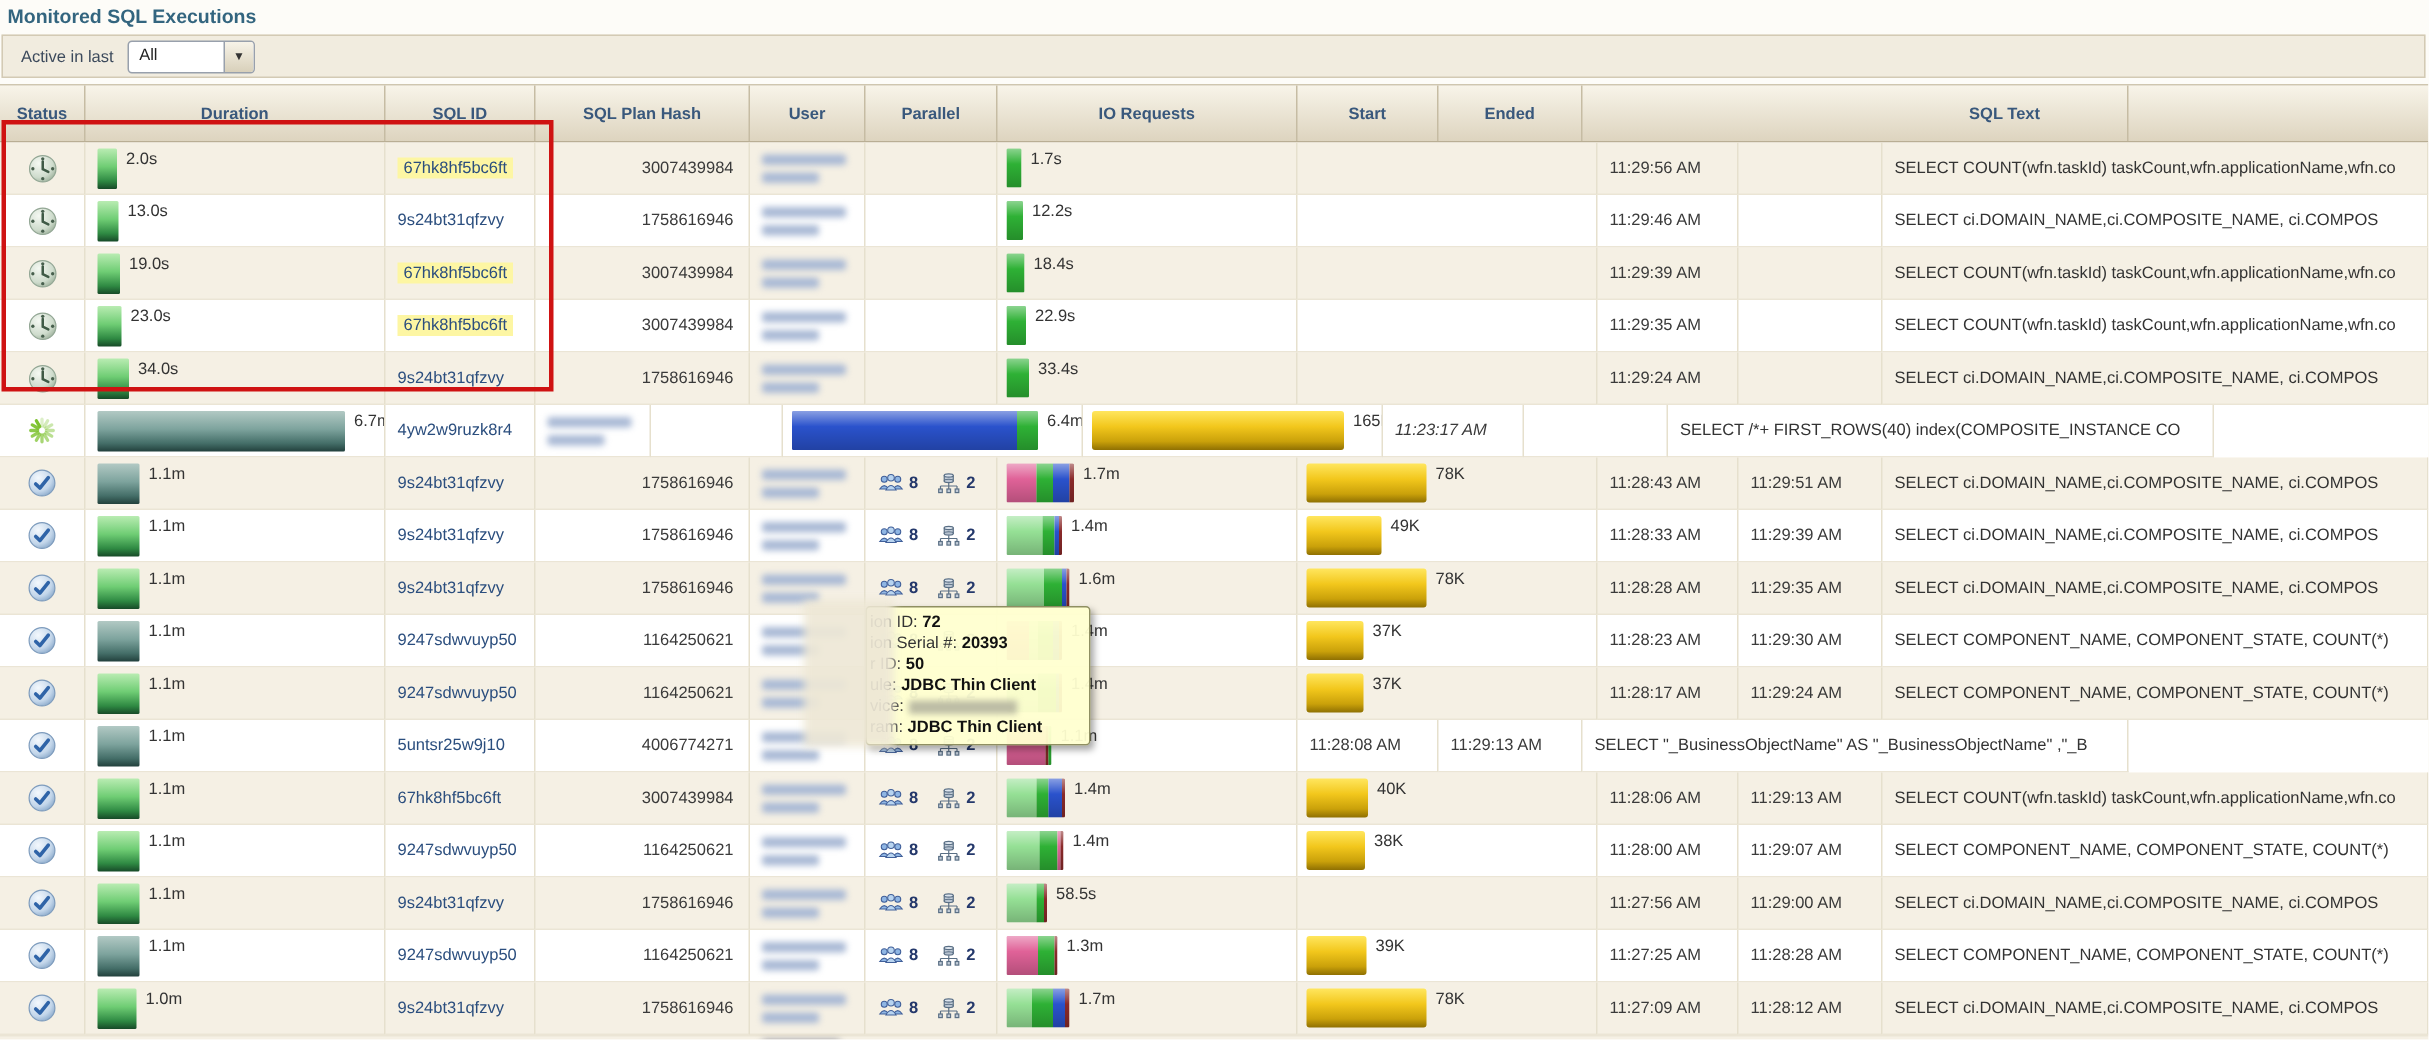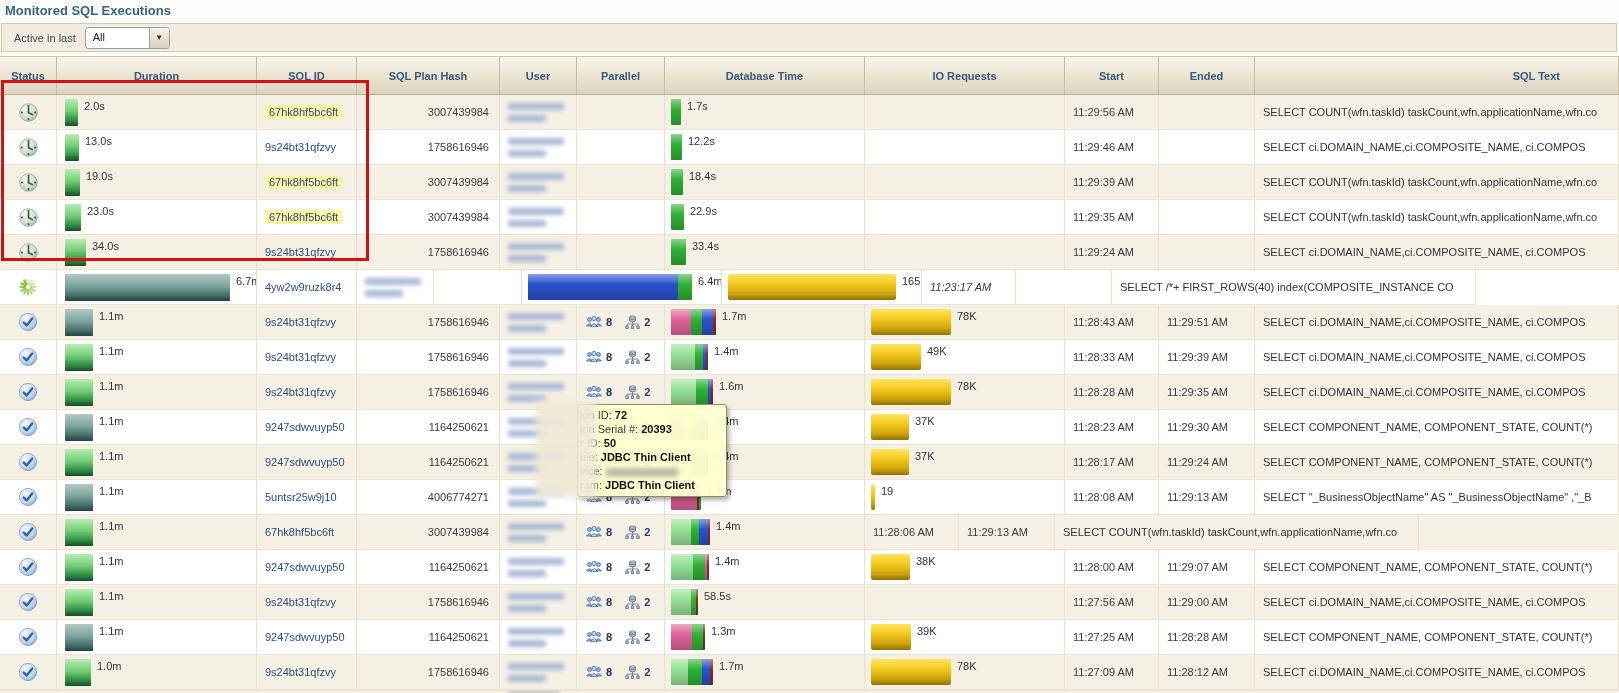--- a/index.html
+++ b/index.html
@@ -73,21 +73,20 @@
   </div>
 
   <div class="table">
     <div class="ghead" id="grid-header">
         <div class="hcell" style="width: 57px;">Status</div>
         <div class="hcell" style="width: 200px;">Duration</div>
         <div class="hcell" style="width: 100px;">SQL ID</div>
         <div class="hcell" style="width: 143px;">SQL Plan Hash</div>
         <div class="hcell" style="width: 77px;">User</div>
         <div class="hcell" style="width: 88px;">Parallel</div>
-        <div class="hcell" style="width: 200px;">Database Time</div>
         <div class="hcell" style="width: 200px;">IO Requests</div>
         <div class="hcell" style="width: 94px;">Start</div>
         <div class="hcell" style="width: 96px;">Ended</div>
         <div class="hcell hright" style="width: 364px;">SQL Text</div>
       </div>
     <div id="grid-body">
         <div class="row odd">
           <div class="cell c-status" style="width: 57px;">
             <svg width="21" height="21" viewBox="0 0 21 21">
               <defs>
@@ -734,24 +733,20 @@
             <span class="par-num">2</span>
           </div>
           <div class="cell c-db" style="width: 200px;">
             <div class="stack">
               <div class="seg" style="width: 26px; background: rgb(224, 98, 152);"></div>
               <div class="seg" style="width: 2px; background: rgb(138, 42, 42);"></div>
               <div class="seg" style="width: 2px; background: rgb(46, 177, 53);"></div>
             </div>
             <span class="blabel">1.1m</span>
           </div>
-          <div class="cell c-io" style="width: 200px;">
-            <div class="iobar" style="width: 4px;"></div>
-            <span class="blabel">19</span>
-          </div>
           <div class="cell c-time" style="width: 94px;">11:28:08 AM</div>
           <div class="cell c-time" style="width: 96px;">11:29:13 AM</div>
           <div class="cell c-sqltext" style="width: 364px;">SELECT "_BusinessObjectName" AS "_BusinessObjectName" ,"_B</div>
         </div>
         <div class="row odd">
           <div class="cell c-status" style="width: 57px;">
             <svg width="20" height="20" viewBox="0 0 20 20">
               <defs>
                 <radialGradient id="gChk" cx="35%" cy="30%" r="75%">
                   <stop offset="0%" stop-color="#f3f8fd"></stop>
@@ -801,20 +796,24 @@
             <span class="par-num">2</span>
           </div>
           <div class="cell c-db" style="width: 200px;">
             <div class="stack">
               <div class="seg" style="width: 20px; background: rgb(149, 224, 149);"></div>
               <div class="seg" style="width: 8px; background: rgb(46, 177, 53);"></div>
               <div class="seg" style="width: 9px; background: rgb(42, 82, 204);"></div>
               <div class="seg" style="width: 2px; background: rgb(138, 42, 42);"></div>
             </div>
             <span class="blabel">1.4m</span>
+          </div>
+          <div class="cell c-io" style="width: 200px;">
+            <div class="iobar" style="width: 41px;"></div>
+            <span class="blabel">40K</span>
           </div>
           <div class="cell c-time" style="width: 94px;">11:28:06 AM</div>
           <div class="cell c-time" style="width: 96px;">11:29:13 AM</div>
           <div class="cell c-sqltext" style="width: 364px;">SELECT COUNT(wfn.taskId) taskCount,wfn.applicationName,wfn.co</div>
         </div>
         <div class="row even">
           <div class="cell c-status" style="width: 57px;">
             <svg width="20" height="20" viewBox="0 0 20 20">
               <defs>
                 <radialGradient id="gChk" cx="35%" cy="30%" r="75%">

